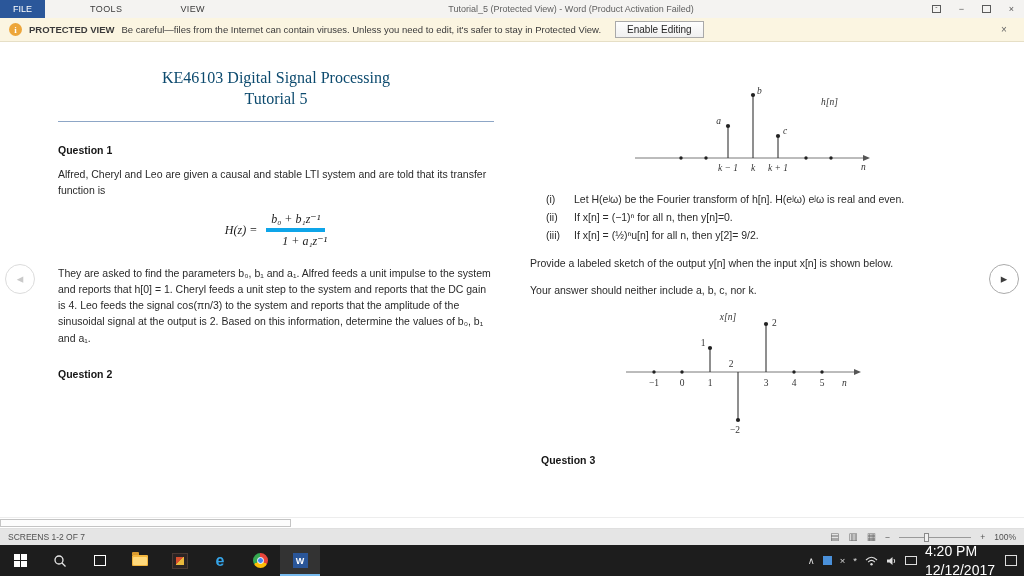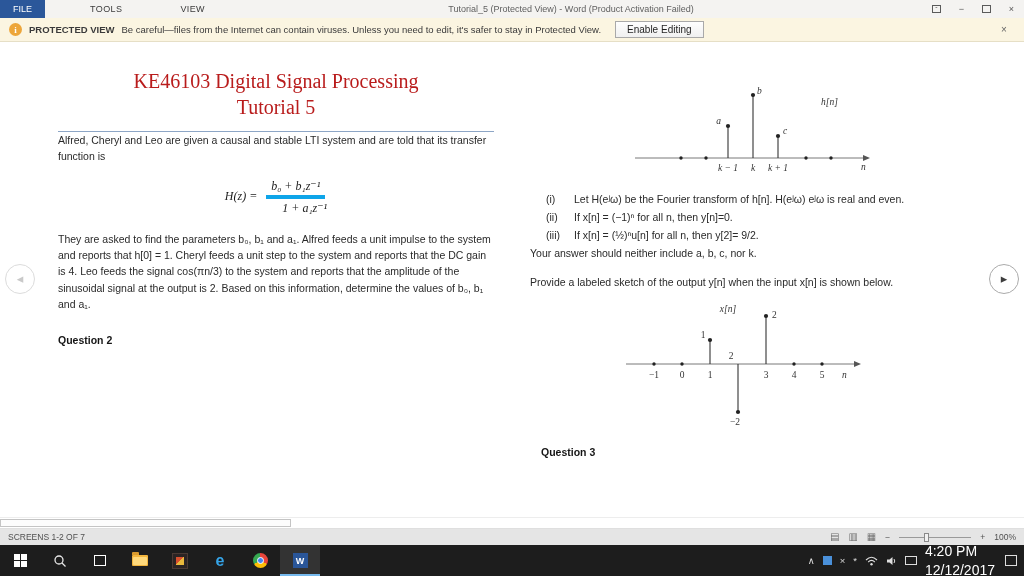--- a/index.html
+++ b/index.html
@@ -21,21 +21,21 @@
   .pv-shield{width:13px;height:13px;border-radius:50%;background:#eda63a;color:#fff;display:flex;align-items:center;
              justify-content:center;font-size:9px;font-weight:bold;font-family:"Liberation Serif",serif;flex:none;}
   .pv-label{font-weight:bold;}
   .pv-btn{border:1px solid #a9a9a9;background:linear-gradient(#fefefe,#f0f0f0);padding:2px 11px;font-size:10px;color:#1f1f1f;margin-left:7px;}
   .pv-close{margin-left:auto;color:#666;width:22px;text-align:center;font-size:10px;}
 
   
   .docarea{flex:1;background:#fff;position:relative;font-size:10.5px;color:#2a2a2a;overflow:hidden;}
   .columns{display:flex;height:100%;box-sizing:border-box;padding:26px 58px 0;gap:36px;}
   .col{flex:1;min-width:0;}
-  .doc-title{font-family:"Liberation Serif","DejaVu Serif",serif;font-size:20px;color:#b91c1c;text-align:center;line-height:1.3;}
+  .doc-title{font-family:"Liberation Serif","DejaVu Serif",serif;font-size:16px;color:#0c4a6e;text-align:center;line-height:1.3;}
   .title-rule{border:none;border-top:1px solid #8da6c6;margin:11px 0 0;}
   .qhead{font-weight:bold;margin:22px 0 10px;color:#151515;}
   .para{line-height:1.55;margin:0 0 10px;}
   .formula{display:flex;justify-content:center;align-items:center;gap:7px;
            font-family:"Liberation Serif","DejaVu Serif",serif;font-style:italic;font-size:12px;margin:13px 0 15px;color:#1c1c1c;}
   .frac{display:inline-flex;flex-direction:column;align-items:center;line-height:1.35;}
   .frac .num{border-bottom:4px solid #0ea5e9;padding:0 5px 1px;text-align:center;}
   .frac .den{padding-top:1px;margin-left:18px;}
   .cond{display:flex;margin:2px 0;line-height:1.5;}
   .cond-num{width:28px;flex:none;margin-left:16px;}
@@ -121,20 +121,21 @@
   </div>
 
   <div class="docarea">
     <div class="columns">
 
       <div class="col">
         <div class="doc-title">KE46103 Digital Signal Processing</div>
         <div class="doc-title">Tutorial 5</div>
         <hr class="title-rule">
 
+        <div class="qhead">Question 1</div>
         <p class="para">Alfred, Cheryl and Leo are given a causal and stable LTI system and are told that its transfer function is</p>
 
         <div class="formula">
           <span>H(z) =</span>
           <span class="frac">
             <span class="num">b₀ + b₁z⁻¹</span>
             <span class="den">1 + a₁z⁻¹</span>
           </span>
         </div>
 
@@ -177,22 +178,22 @@
         </div>
         <div class="cond">
           <span class="cond-num">(ii)</span>
           <span class="cond-text">If x[n] = (−1)ⁿ for all n, then y[n]=0.</span>
         </div>
         <div class="cond">
           <span class="cond-num">(iii)</span>
           <span class="cond-text">If x[n] = (½)ⁿu[n] for all n, then y[2]= 9/2.</span>
         </div>
 
+        <p class="para" style="margin-top:12px;">Provide a labeled sketch of the output y[n] when the input x[n] is shown below.</p>
         <p class="para">Your answer should neither include a, b, c, nor k.</p>
-        <p class="para" style="margin-top:12px;">Provide a labeled sketch of the output y[n] when the input x[n] is shown below.</p>
 
         <div class="fig">
           <svg width="260" height="134" viewBox="0 0 260 134">
             <line class="axis" x1="8" y1="64" x2="236" y2="64"></line>
             <polygon points="236,61 236,67 243,64" fill="#555"></polygon>
             <circle class="dot" cx="36" cy="64" r="1.7"></circle>
             <circle class="dot" cx="64" cy="64" r="1.7"></circle>
             <circle class="dot" cx="176" cy="64" r="1.7"></circle>
             <circle class="dot" cx="204" cy="64" r="1.7"></circle>
             <line class="stem" x1="92" y1="64" x2="92" y2="40"></line>

